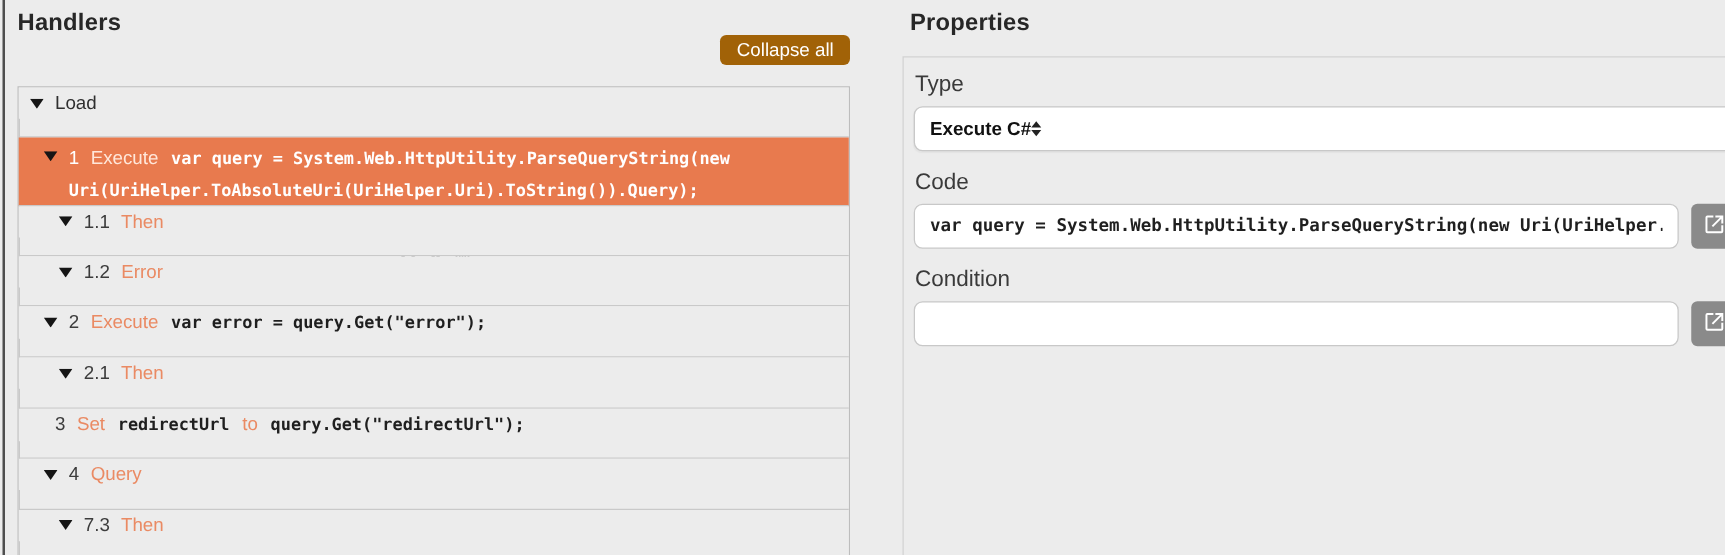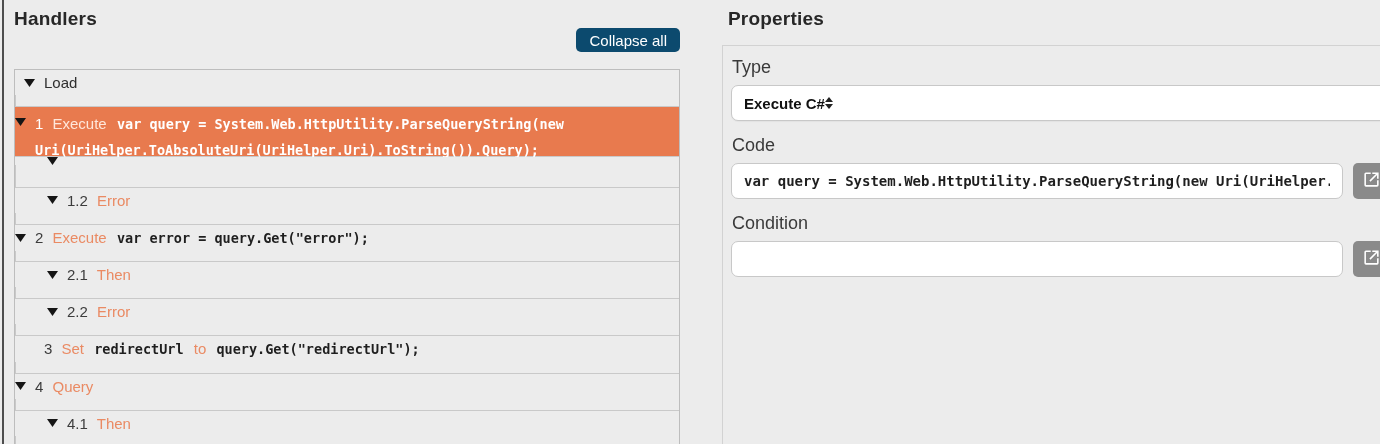--- a/index.html
+++ b/index.html
@@ -10,36 +10,36 @@
     position:relative;
     color:#2b2b2b;
   }
   .edge-line { position:absolute; left:2px; top:0; bottom:0; width:2px; background:#4e4e4e; }
 
   
   .handlers { position:absolute; left:14px; top:0; width:666px; height:444px; }
   .panel-title { font-size:19px; font-weight:700; color:#272727; padding-top:8px; letter-spacing:.2px; }
   .collapse-btn {
     position:absolute; top:28px; right:0; height:24px;
-    background:#0c4a6e; color:#ffffff; border:none; border-radius:5px;
+    background:#a16207; color:#ffffff; border:none; border-radius:5px;
     font-family:"Liberation Sans",sans-serif; font-size:15px; padding:0 13px; cursor:pointer;
   }
   .tree {
     position:absolute; top:69px; left:0; right:0; height:380px;
     border:1px solid #bdbdbd; background:#ececec;
     display:flex; flex-direction:column;
   }
   .row { display:flex; align-items:stretch; border-bottom:1px solid #c9c9c9; background:#ececec; min-height:30px;flex-direction:column; }
   .row .main { flex:1; display:flex; align-items:flex-start; padding-top:4px; padding-bottom:3px; min-width:0; }
   .row.v-center .main { align-items:center; padding-top:0; padding-bottom:0; }
   .row .caret-box { flex:0 0 20px; display:flex; padding-top:7px; }
   .row.v-center .caret-box { padding-top:0; align-items:center; height:auto; }
   .row .txt { flex:1; line-height:25px; font-size:15px; padding-right:8px; min-width:0;
               overflow-wrap:break-word; }
-  .i0 .main { padding-left:9px; } .i1 .main { } .i2 .main { padding-left:32px; }
+  .i0 .main { padding-left:9px; } .i1 .main { padding-left:20px; } .i2 .main { padding-left:32px; }
   .i1.no-caret .main { padding-left:29px;justify-content:flex-end; }
   .seg-num   { color:#3c3c3c; margin-right:5px; }
   .seg-label { color:#2f2f2f; }
   .seg-kw    { color:#ea8a63; margin-right:6px; }
   .seg-code  { font-family:"DejaVu Sans Mono", monospace; font-weight:bold; font-size:13.5px; color:#1f1f1f; margin-right:6px; }
   .actions {
     flex:0 0 71px; border-left:1px solid #c9c9c9;
     display:flex; align-items:center; justify-content:center; gap:7px;
   }
   .icon-btn-flat { background:none; border:none; padding:0; display:flex; align-items:center; cursor:pointer; }
@@ -137,20 +137,21 @@
           </button>
         </div>
       </div>
       <div class="row i2 v-center">
         <div class="main">
           <span class="caret-box">
             <svg width="11" height="8" viewBox="0 0 11 8">
               <polygon points="0,0 11,0 5.5,8" fill="#151515"></polygon>
             </svg>
           </span>
+          <span class="txt"><span class="seg-num">1.1</span> <span class="seg-kw">Then</span> </span>
         </div>
         <div class="actions">
           <button class="icon-btn-flat">
             <span><svg width="22" height="22" viewBox="0 0 22 22">
                 <circle cx="11" cy="11" r="9.6" fill="none" stroke="#2a2a2a" stroke-width="1.3"></circle>
                 <line x1="11" y1="6" x2="11" y2="16" stroke="#2a2a2a" stroke-width="1.3"></line>
                 <line x1="6" y1="11" x2="16" y2="11" stroke="#2a2a2a" stroke-width="1.3"></line>
               </svg></span>
           </button>
         </div>
@@ -216,39 +217,20 @@
         <div class="actions">
           <button class="icon-btn-flat">
             <span><svg width="22" height="22" viewBox="0 0 22 22">
                 <circle cx="11" cy="11" r="9.6" fill="none" stroke="#2a2a2a" stroke-width="1.3"></circle>
                 <line x1="11" y1="6" x2="11" y2="16" stroke="#2a2a2a" stroke-width="1.3"></line>
                 <line x1="6" y1="11" x2="16" y2="11" stroke="#2a2a2a" stroke-width="1.3"></line>
               </svg></span>
           </button>
         </div>
       </div>
-      <div class="row i2 v-center">
-        <div class="main">
-          <span class="caret-box">
-            <svg width="11" height="8" viewBox="0 0 11 8">
-              <polygon points="0,0 11,0 5.5,8" fill="#151515"></polygon>
-            </svg>
-          </span>
-          <span class="txt"><span class="seg-num">2.2</span> <span class="seg-kw">Error</span> </span>
-        </div>
-        <div class="actions">
-          <button class="icon-btn-flat">
-            <span><svg width="22" height="22" viewBox="0 0 22 22">
-                <circle cx="11" cy="11" r="9.6" fill="none" stroke="#2a2a2a" stroke-width="1.3"></circle>
-                <line x1="11" y1="6" x2="11" y2="16" stroke="#2a2a2a" stroke-width="1.3"></line>
-                <line x1="6" y1="11" x2="16" y2="11" stroke="#2a2a2a" stroke-width="1.3"></line>
-              </svg></span>
-          </button>
-        </div>
-      </div>
       <div class="row i1 no-caret v-center">
         <div class="main">
           <span class="txt"><span class="seg-num">3</span> <span class="seg-kw">Set</span> <span class="seg-code">redirectUrl</span> <span class="seg-kw">to</span> <span class="seg-code">query.Get("redirectUrl");</span> </span>
         </div>
         <div class="actions">
           <button class="icon-btn-flat">
             <span><svg width="15" height="10" viewBox="0 0 15 10">
                 <polyline points="1.5,8.5 7.5,1.5 13.5,8.5" fill="none" stroke="#111" stroke-width="2"></polyline>
               </svg></span>
           </button>
@@ -297,21 +279,21 @@
           </button>
         </div>
       </div>
       <div class="row i2 v-center">
         <div class="main">
           <span class="caret-box">
             <svg width="11" height="8" viewBox="0 0 11 8">
               <polygon points="0,0 11,0 5.5,8" fill="#151515"></polygon>
             </svg>
           </span>
-          <span class="txt"><span class="seg-num">4.1</span> <span class="seg-kw">Then</span> </span>
+          <span class="txt"><span class="seg-num">7.3</span> <span class="seg-kw">Then</span> </span>
         </div>
         <div class="actions">
           <button class="icon-btn-flat">
             <span><svg width="22" height="22" viewBox="0 0 22 22">
                 <circle cx="11" cy="11" r="9.6" fill="none" stroke="#2a2a2a" stroke-width="1.3"></circle>
                 <line x1="11" y1="6" x2="11" y2="16" stroke="#2a2a2a" stroke-width="1.3"></line>
                 <line x1="6" y1="11" x2="16" y2="11" stroke="#2a2a2a" stroke-width="1.3"></line>
               </svg></span>
           </button>
         </div>

